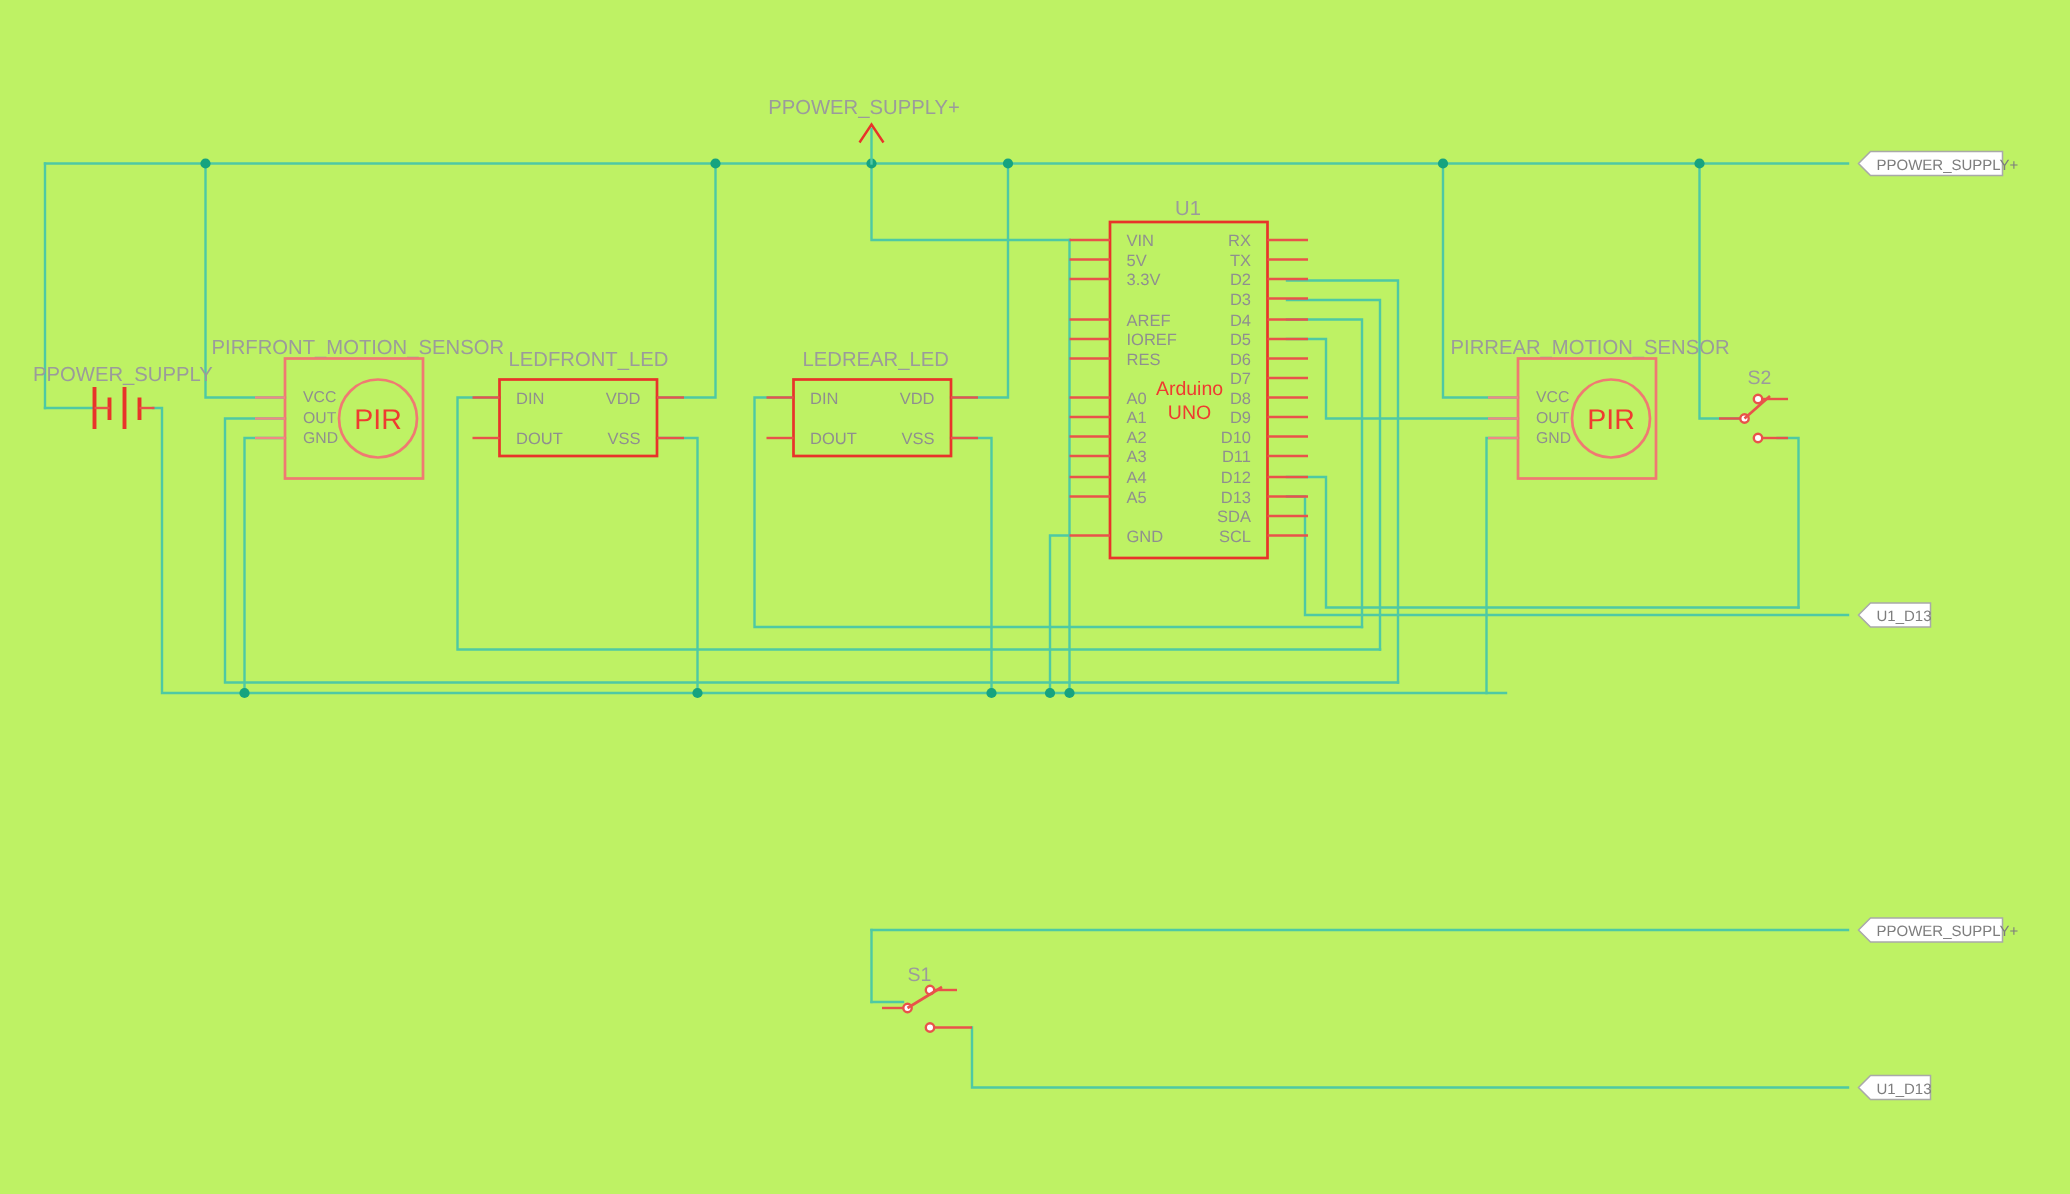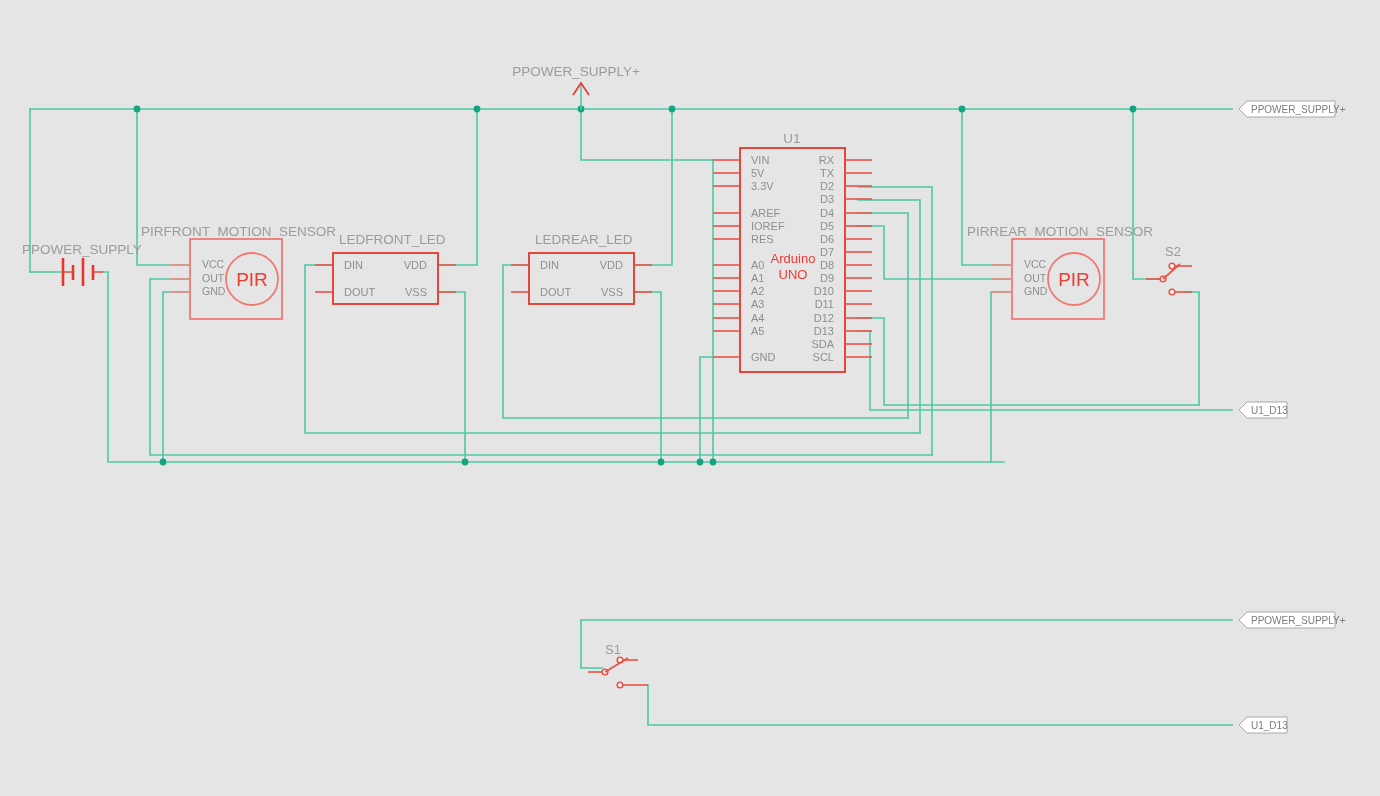--- a/index.html
+++ b/index.html
@@ -7,21 +7,21 @@
     padding: 0;
     background: #ffffff;
   }
   body {
     font-family: "Liberation Sans", sans-serif;
   }
   #schematic-root {
     position: relative;
     width: 1380px;
     height: 796px;
-    background: #e5e5e5;
+    background: #bef264;
     overflow: hidden;
   }
   svg#sheet {
     display: block;
     width: 1380px;
     height: 796px;
   }
   .wire {
     stroke: #4ec9a4;
     stroke-width: 1.6;

